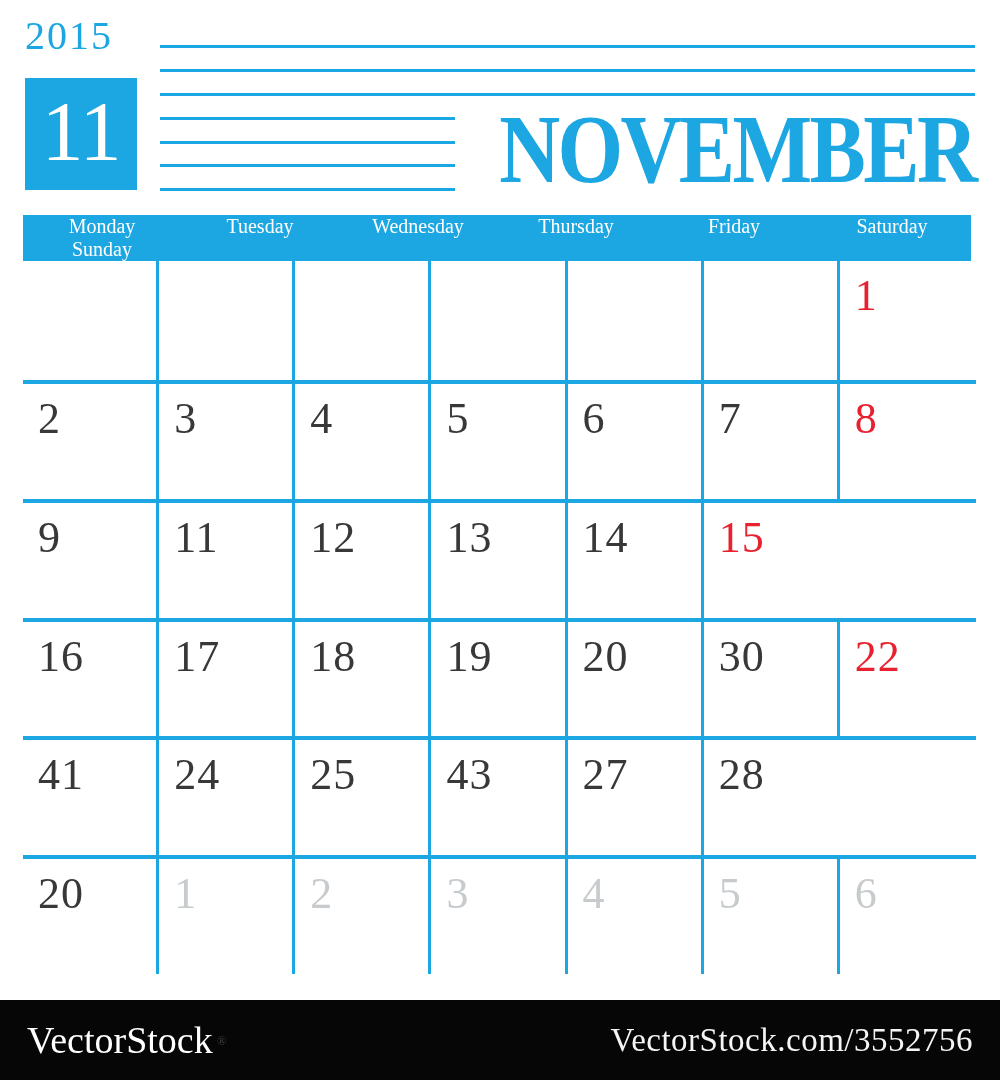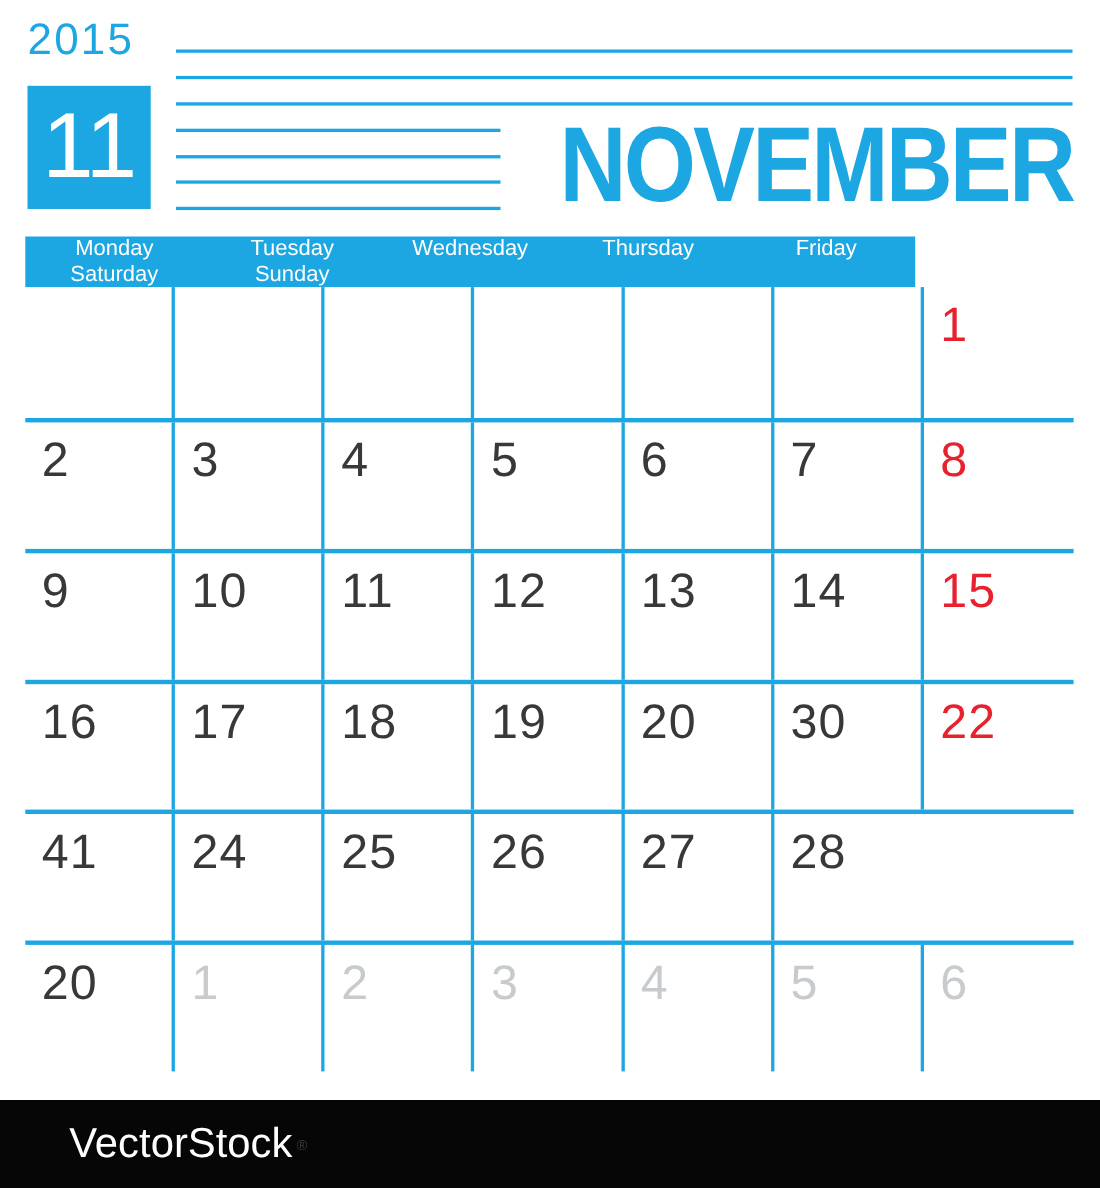--- a/index.html
+++ b/index.html
@@ -2,21 +2,21 @@
 <html><head>
 <meta charset="utf-8">
 <style>
   html, body { margin: 0; padding: 0; background: #ffffff; }
   .canvas {
     position: relative;
     width: 1000px;
     height: 1080px;
     background: #ffffff;
     overflow: hidden;
-    font-family: Liberation Sans, sans-serif;
+    font-family: Liberation Serif, serif;
     --blue: #1CA6E2;
     --red: #E8212E;
     --day: #383838;
     --next: #C7CBCD;
     --footer: #060606;
   }
 
   
   .year {
     position: absolute; left: 25px; top: 16px;
@@ -40,22 +40,22 @@
   .month-name {
     position: absolute; right: 25px; top: 101px;
     color: var(--blue); font-size: 97px; font-weight: 700;
     letter-spacing: -3px; line-height: 1; white-space: nowrap;
     transform: scaleX(0.87); transform-origin: 100% 50%;
   }
 
   
   .weekday-bar {
     position: absolute; left: 23px; top: 215px;
-    width: 809px; height: 46px; background: var(--blue);
-    display: grid; grid-template-columns: repeat(5, 1fr);
+    width: 948px; height: 46px; background: var(--blue);
+    display: grid; grid-template-columns: repeat(6, 1fr);
   }
   .weekday-bar .day {
     display: flex; align-items: center; justify-content: center;
     color: #ffffff; font-size: 20px; font-weight: 400;
   }
 
   
   .calendar-grid {
     position: absolute; left: 23px; top: 261px;
     width: 953px; height: 713px;
@@ -77,21 +77,21 @@
 
   
   .footer {
     position: absolute; left: 0; top: 1000px;
     width: 1000px; height: 80px; background: var(--footer);
     display: flex; align-items: center; justify-content: space-between;
     box-sizing: border-box; padding: 0 27px;
   }
   .brand {
     color: #ffffff; font-size: 38px; font-weight: 500; line-height: 1;
-    display: flex; align-items: flex-end; margin-left: 36px;
+    display: flex; align-items: flex-end;
   }
   .brand .reg {
     font-size: 13px; color: #3c3c3c; margin-left: 4px; align-self: center;
     font-weight: 400;
   }
   .credit {
     color: #f5f5f5; font-size: 33px; font-weight: 400; line-height: 1;
     letter-spacing: 0.5px;
   }
 </style>
@@ -140,55 +140,55 @@
         <div class="cal-cell day"><span class="day-num">2</span></div>
         <div class="cal-cell day"><span class="day-num">3</span></div>
         <div class="cal-cell day"><span class="day-num">4</span></div>
         <div class="cal-cell day"><span class="day-num">5</span></div>
         <div class="cal-cell day"><span class="day-num">6</span></div>
         <div class="cal-cell day"><span class="day-num">7</span></div>
         <div class="cal-cell sun"><span class="day-num">8</span></div>
       </div>
       <div class="cal-row">
         <div class="cal-cell day"><span class="day-num">9</span></div>
-        <div class="cal-cell day"><span class="day-num">10</span></div>
         <div class="cal-cell day"><span class="day-num">11</span></div>
         <div class="cal-cell day"><span class="day-num">12</span></div>
         <div class="cal-cell day"><span class="day-num">13</span></div>
         <div class="cal-cell day"><span class="day-num">14</span></div>
         <div class="cal-cell sun"><span class="day-num">15</span></div>
       </div>
       <div class="cal-row">
         <div class="cal-cell day"><span class="day-num">16</span></div>
         <div class="cal-cell day"><span class="day-num">17</span></div>
         <div class="cal-cell day"><span class="day-num">18</span></div>
         <div class="cal-cell day"><span class="day-num">19</span></div>
         <div class="cal-cell day"><span class="day-num">20</span></div>
         <div class="cal-cell day"><span class="day-num">30</span></div>
         <div class="cal-cell sun"><span class="day-num">22</span></div>
       </div>
       <div class="cal-row">
         <div class="cal-cell day"><span class="day-num">41</span></div>
         <div class="cal-cell day"><span class="day-num">24</span></div>
         <div class="cal-cell day"><span class="day-num">25</span></div>
-        <div class="cal-cell day"><span class="day-num">26</span></div>
+        <div class="cal-cell day"><span class="day-num">43</span></div>
         <div class="cal-cell day"><span class="day-num">27</span></div>
         <div class="cal-cell day"><span class="day-num">28</span></div>
       </div>
       <div class="cal-row">
         <div class="cal-cell day"><span class="day-num">20</span></div>
         <div class="cal-cell next"><span class="day-num">1</span></div>
         <div class="cal-cell next"><span class="day-num">2</span></div>
         <div class="cal-cell next"><span class="day-num">3</span></div>
         <div class="cal-cell next"><span class="day-num">4</span></div>
         <div class="cal-cell next"><span class="day-num">5</span></div>
         <div class="cal-cell next"><span class="day-num">6</span></div>
       </div>
     </div>
 
   <div class="footer">
     <div class="brand">
       <span>VectorStock</span>
       <span class="reg">®</span>
     </div>
+    <div class="credit">VectorStock.com/3552756</div>
   </div>
 
 </div>
 
 </body></html>

